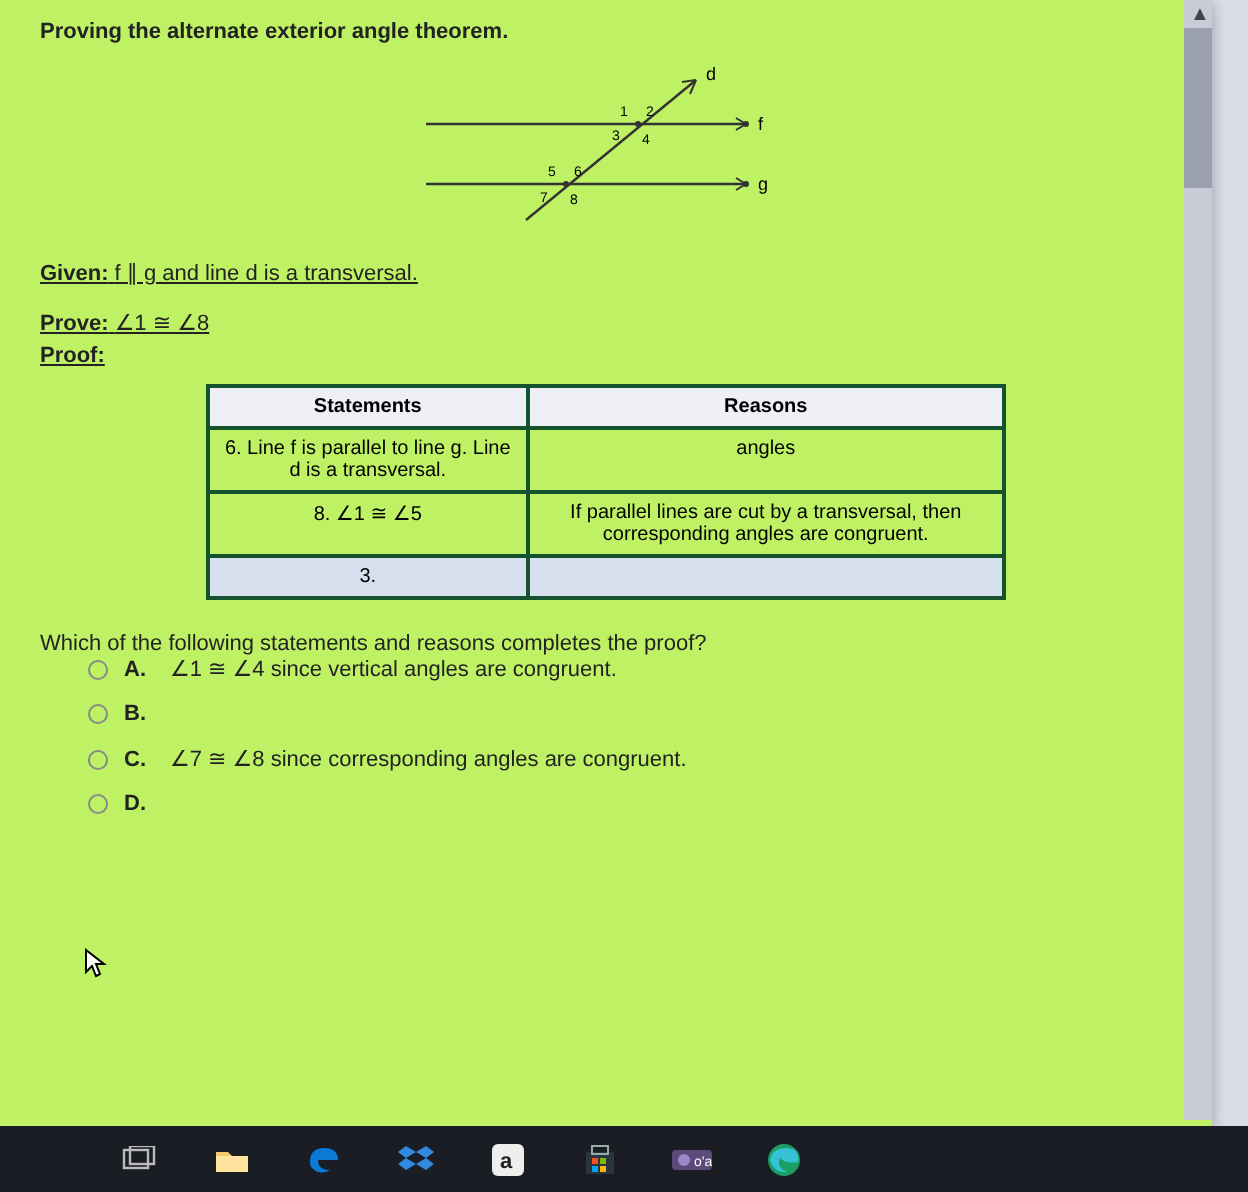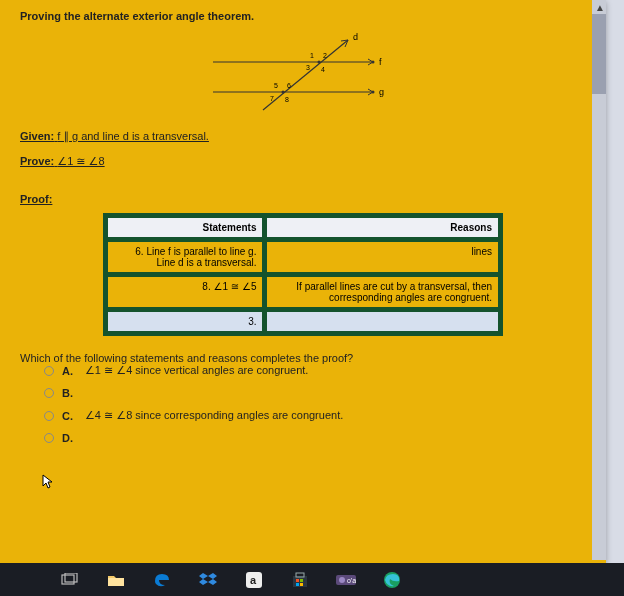--- a/index.html
+++ b/index.html
@@ -4,42 +4,42 @@
 <style>
 * { margin: 0; padding: 0; box-sizing: border-box; }
 body {
   width: 624px; height: 596px;
   background: #d8dce6;
   font-family: Arial, sans-serif;
   position: relative;
   overflow: hidden;
 }
 .page {
-  background: #eab308;
+  background: #bef264;
   width: 606px; height: 563px;
   margin: 0 0 0 0;
   padding: 10px 20px;
   position: relative;
   box-shadow: 0 2px 6px rgba(0,0,0,0.3);
 }
 .title { font-size: 11px; font-weight: bold; color: #222; margin-bottom: 8px; }
 .diagram { width: 260px; height: 90px; margin: 0 auto 10px; position: relative; }
 .given, .prove, .proof-label { font-size: 11px; color: #222; margin-bottom: 12px; text-decoration: underline; }
-.prove { margin-bottom: 25px; }
+.prove { margin-bottom: 4px; }
 .proof-label { margin-bottom: 8px; }
 table {
   border-collapse: collapse;
   margin: 0 auto 16px;
   width: 400px;
   font-size: 10px;
 }
 table td, table th {
-  border: 5px solid #14532d;
+  border: 2px solid #14532d;
   padding: 4px 6px;
-  text-align: right;
+  text-align: center;
   vertical-align: top;
 }
 th { font-weight: bold; background: #eef0f5; }
 .blank-row td { height: 16px; background: #d6e0ef; }
 .question { font-size: 11px; color: #222; }
 .options { padding-left: 24px; }
 .opt { font-size: 11px; color: #222; margin-bottom: 10px; display: flex; align-items: center; gap: 8px; }
 .radio {
   width: 10px; height: 10px; border: 1px solid #888; border-radius: 50%;
   flex-shrink: 0; display: inline-block;
@@ -109,21 +109,21 @@
   <div class="proof-label"><b>Proof:</b></div>
 
   <table>
     <tbody>
         <tr>
       <th>Statements</th>
       <th>Reasons</th>
     </tr>
     <tr>
       <td>6. Line f is parallel to line g. Line d is a transversal.</td>
-      <td>lines</td>
+      <td>angles</td>
     </tr>
     <tr>
       <td>8. ∠1 ≅ ∠5</td>
       <td>If parallel lines are cut by a transversal, then corresponding angles are congruent.</td>
     </tr>
     <tr class="blank-row">
       <td>3.</td>
       <td></td>
     </tr>
   </tbody>
@@ -137,21 +137,21 @@
       <span class="letter">A.</span>
       <span>∠1 ≅ ∠4 since vertical angles are congruent.</span>
     </div>
     <div class="opt">
       <span class="radio"></span>
       <span class="letter">B.</span>
     </div>
     <div class="opt">
       <span class="radio"></span>
       <span class="letter">C.</span>
-      <span>∠4 ≅ ∠8 since corresponding angles are congruent.</span>
+      <span>∠7 ≅ ∠8 since corresponding angles are congruent.</span>
     </div>
     <div class="opt">
       <span class="radio"></span>
       <span class="letter">D.</span>
     </div>
   </div>
 
   <div class="cursor">
     <svg width="14" height="16" viewBox="0 0 14 16">
         <path d="M1 1 L1 12 L4 9 L6 14 L8 13 L6 8 L10 8 Z" fill="#fff" stroke="#000" stroke-width="1"></path>

